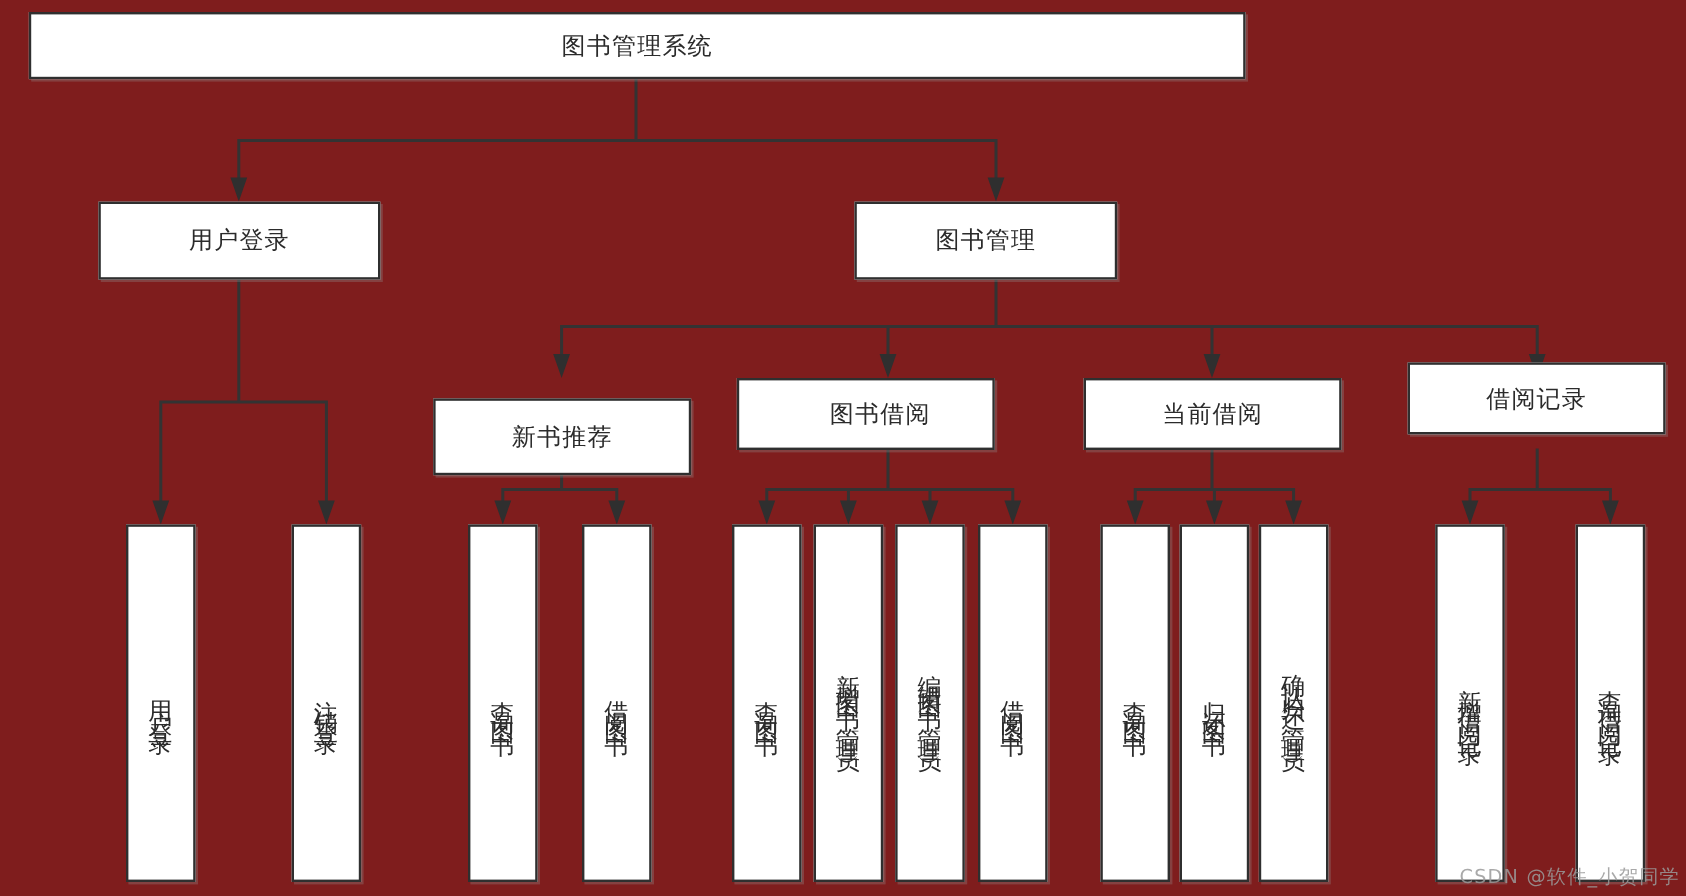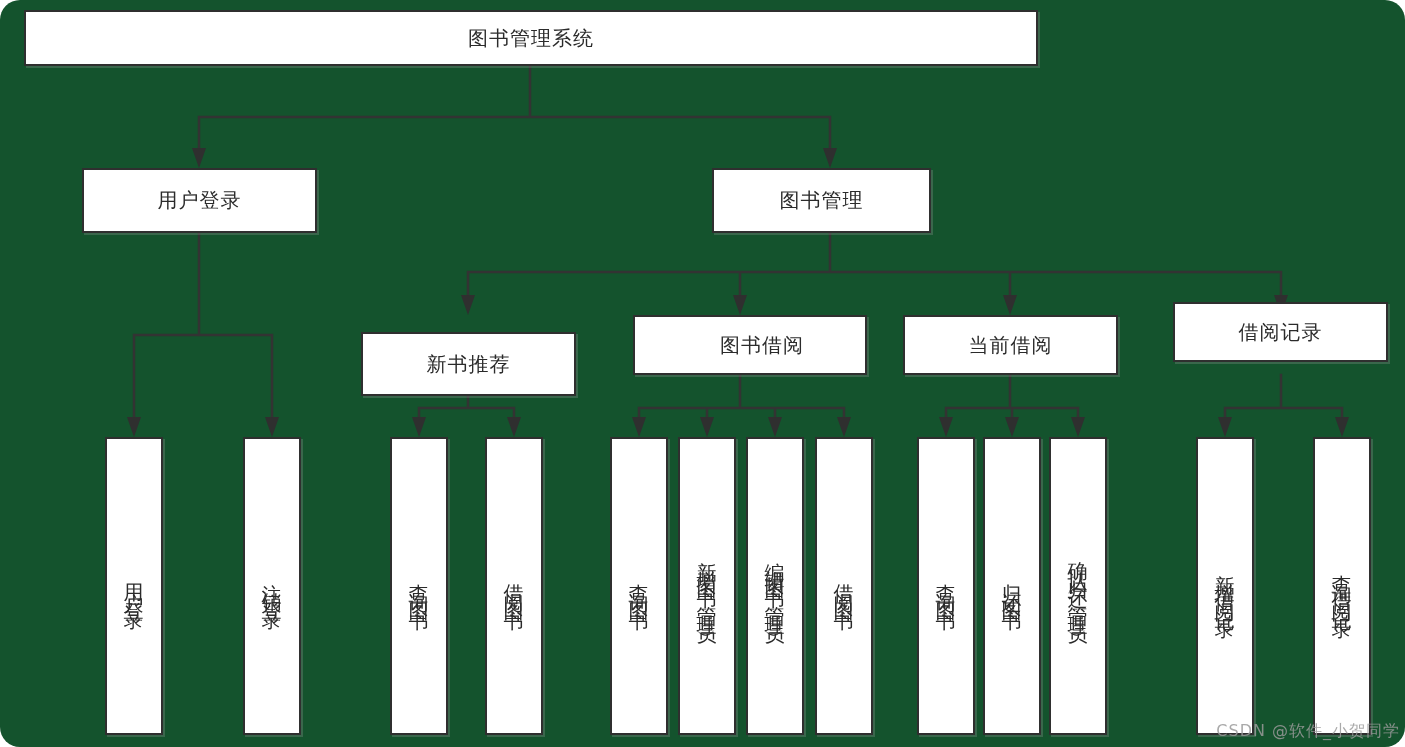--- a/index.html
+++ b/index.html
@@ -1,23 +1,22 @@
 <!DOCTYPE html>
 <html><head>
 <meta charset="utf-8">
 <style>
   html, body { margin: 0; padding: 0; background: #fff; }
   .canvas {
     position: relative;
     width: 1405px;
     height: 747px;
-    background: #14532d;
+    background: #7f1d1d;
     font-family: "DejaVu Sans", sans-serif;
     overflow: hidden;
-    border-radius: 20px;
   }
   .connectors { position: absolute; left: 0; top: 0; z-index: 1; }
   .box {
     position: absolute;
     box-sizing: border-box;
     background: #ffffff;
     border: 2.5px solid #2f2f2f;
     box-shadow: 2px 2px 0 rgba(150,150,150,0.30);
     display: flex;
     align-items: center;
@@ -99,21 +98,21 @@
   <div class="box h" style="left:82px; top:168px; width:235px; height:65px;">
     <span>用户登录</span>
   </div>
   <div class="box h" style="left:712px; top:168px; width:219px; height:65px;">
     <span>图书管理</span>
   </div>
 
   <div class="box h" style="left:361px; top:332px; width:215px; height:64px;">
     <span>新书推荐</span>
   </div>
-  <div class="box h" style="left:633px; top:315px; width:234px; height:60px;padding-left:24px;">
+  <div class="box h" style="left:614px; top:315px; width:215px; height:60px;padding-left:24px;">
     <span>图书借阅</span>
   </div>
   <div class="box h" style="left:903px; top:315px; width:215px; height:60px;">
     <span>当前借阅</span>
   </div>
   <div class="box h" style="left:1173px; top:302px; width:215px; height:60px;">
     <span>借阅记录</span>
   </div>
 
   <div class="box v" style="left:105px; top:437px; width:58px; height:298px;">

